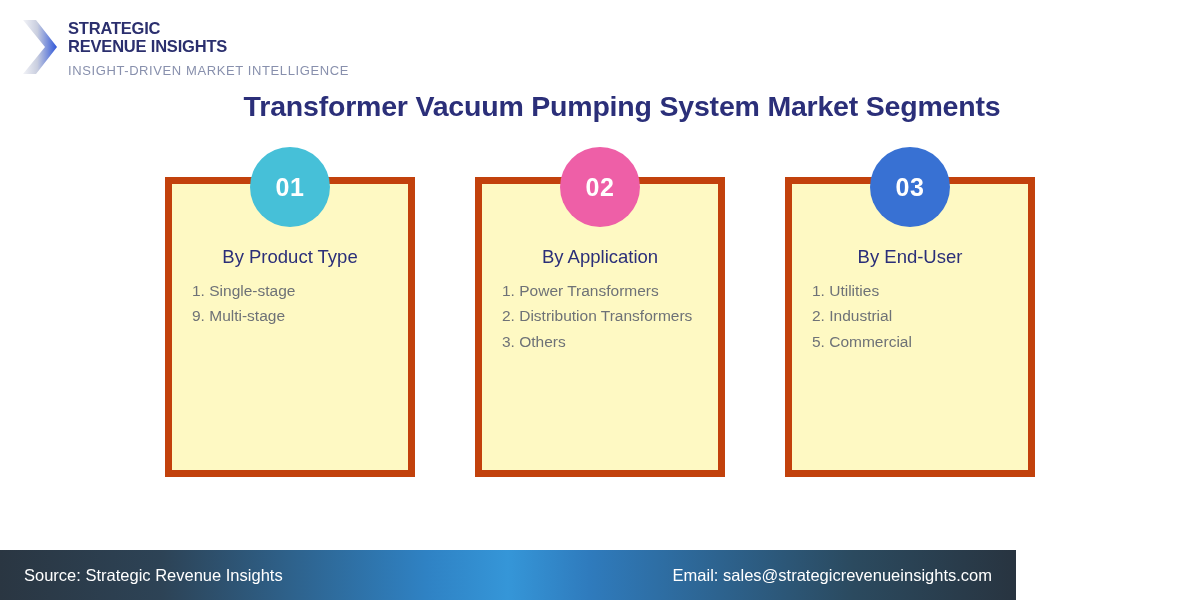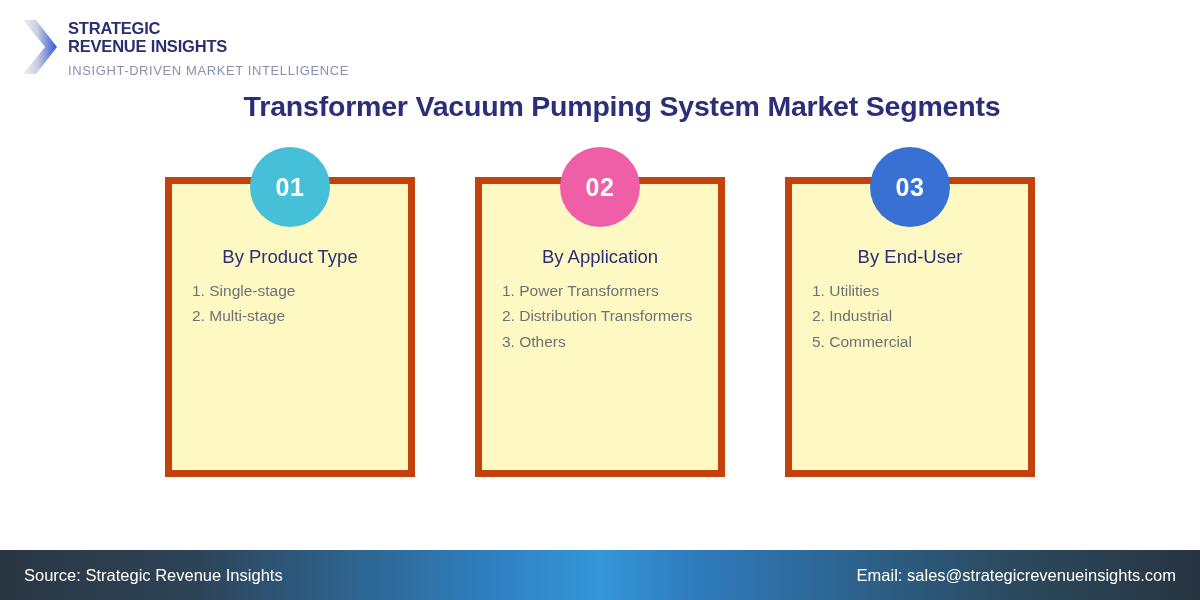--- a/index.html
+++ b/index.html
@@ -113,21 +113,21 @@
     line-height: 1.63;
     padding-left: 19px;
     text-indent: -19px;
   }
 
   
   #footer-bar {
     position: absolute;
     left: 0;
     bottom: 0;
-    width: 1200px;
+    width: 1016px;
     height: 50px;
     background: linear-gradient(90deg,
         #2a3642 0%,
         #2d4356 16%,
         #2f82c4 42%,
         #3596d8 50%,
         #2f7bbd 58%,
         #2b4a5f 84%,
         #283440 100%);
     display: flex;
@@ -167,21 +167,21 @@
 
 <div id="page-title">Transformer Vacuum Pumping System Market Segments</div>
 
 <div id="cards-row">
 
   <div class="card">
     <div class="card-badge" style="background: rgb(70, 192, 216);">01</div>
     <div class="card-title">By Product Type</div>
     <ul class="card-list">
       <li>1. Single-stage</li>
-      <li>2. Multi-stage</li>
+      <li>9. Multi-stage</li>
     </ul>
   </div>
 
   <div class="card">
     <div class="card-badge" style="background: rgb(238, 95, 167);">02</div>
     <div class="card-title">By Application</div>
     <ul class="card-list">
       <li>1. Power Transformers</li>
       <li>2. Distribution Transformers</li>
       <li>3. Others</li>

